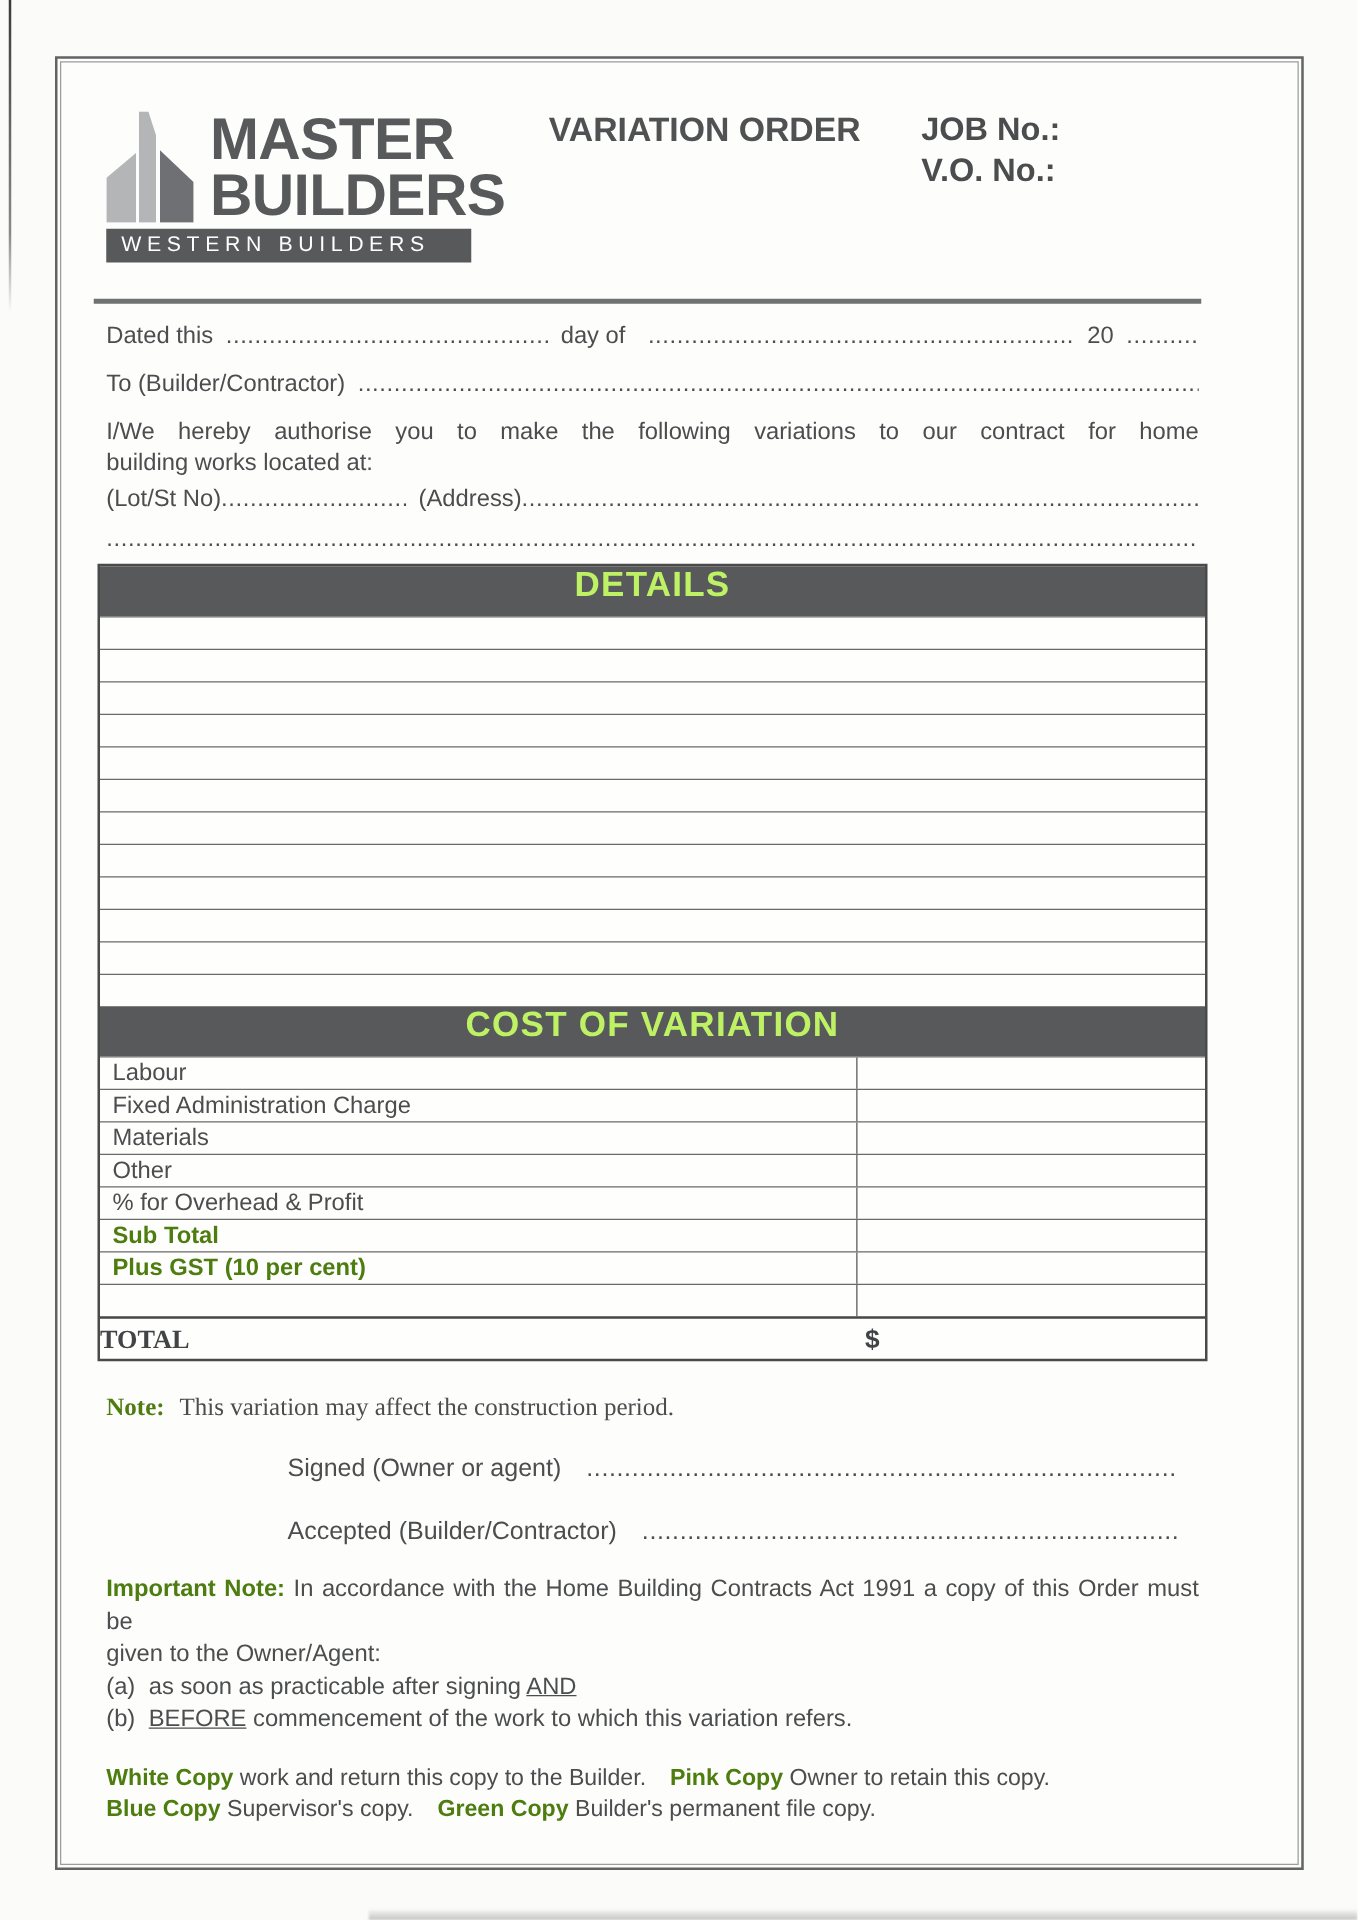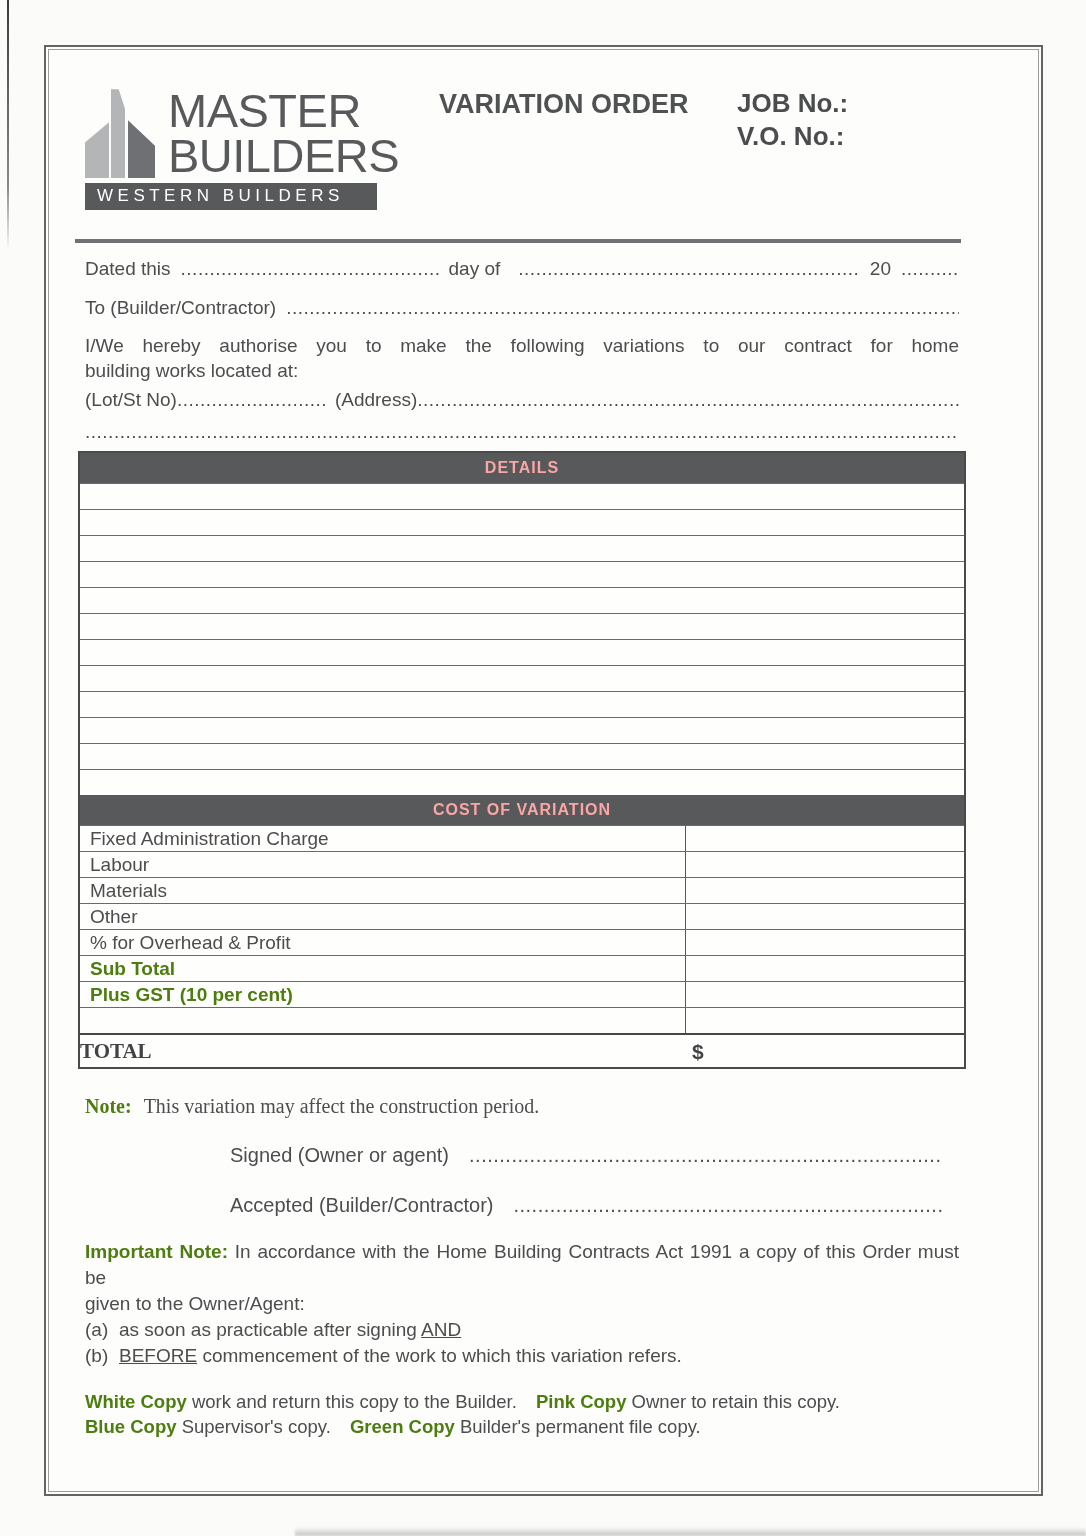--- a/index.html
+++ b/index.html
@@ -27,21 +27,21 @@
   
   .header { position:relative; height:121px; }
   .logo-row { display:flex; align-items:flex-end; }
   .logo-icon { position:relative; width:70px; height:89px; flex:0 0 70px; margin-right:13px; }
   .li-s1 { position:absolute; left:0; bottom:0; width:24px; height:56px; background:#b3b5b7;
     clip-path:polygon(100% 0, 100% 100%, 0 100%, 0 36%); }
   .li-s2 { position:absolute; left:26px; bottom:0; width:14px; height:89px; background:#b3b5b7;
     clip-path:polygon(0 0, 55% 0, 100% 22%, 100% 100%, 0 100%); }
   .li-s3 { position:absolute; left:43px; bottom:0; width:27px; height:58px; background:#6f7073;
     clip-path:polygon(0 0, 100% 44%, 100% 100%, 0 100%); }
-  .logo-text { font-weight:normal; font-size:47px; line-height:.95; color:#58595b; letter-spacing:-.5px; }
+  .logo-text { font-weight:bold; font-size:47px; line-height:.95; color:#58595b; letter-spacing:-.5px; }
   .logo-banner { margin-top:5px; width:292px; background:#58595b; color:#fff;
     font-size:17px; letter-spacing:4.5px; padding:3px 0 4px 12px; white-space:nowrap; }
   .vo-title { position:absolute; left:342px; top:0; font-size:27px; font-weight:bold; color:#505153;margin-left:12px; }
   .job-block { position:absolute; left:652px; top:-2px; font-size:26px; font-weight:bold; color:#4b4c4e; line-height:1.28; }
 
   .rule { width:886px; height:4px; background:#707173; margin:29px 0 0 -10px; }
 
   
   .intro { width:874px; font-size:19px; }
   .fline { display:flex; align-items:baseline; white-space:nowrap; }
@@ -51,22 +51,22 @@
   .sp18 { flex:0 0 18px; } .sp10 { flex:0 0 10px; }
   .dated-line { margin-top:15px; }
   .to-line { margin-top:17px; }
   .para { margin-top:14px; line-height:25px; }
   .jline { text-align:justify; text-align-last:justify; }
   .lot-line { margin-top:6px; }
   .dots-line { margin-top:10px; }
 
   
   .tbl { width:888px; margin:8px 0 0 -7px; border:2px solid #4a4a4a; background:#fefefd; }
-  .bar-head { height:30px; line-height:30px; background:#58595b; color:#fca5a5;
-    text-align:center; font-weight:bold; font-size:16px; letter-spacing:1px; }
+  .bar-head { height:40px; line-height:30px; background:#58595b; color:#bef264;
+    text-align:center; font-weight:bold; font-size:28px; letter-spacing:1px; }
   .d-row { height:26px; border-top:1.6px solid #6a6a6a; }
   .d-row:first-of-type { border-top:none; }
   .c-row { display:flex; height:26px; border-top:1.6px solid #6a6a6a; font-size:19px; align-items:center; }
   .c-row:nth-of-type(1){ border-top:none; }
   .c-label { flex:1 1 auto; padding-left:10px; }
   .c-amt { flex:0 0 279px; border-left:1.8px solid #555658; height:100%; }
   .bold { font-weight:bold; color:#4d7c0f; }
   .t-row { position:relative; height:34px; border-top:2px solid #474747; display:flex; align-items:center; }
   .t-label { font-weight:bold; font-size:21px; color:#424346;font-family:Liberation Serif, serif; }
   .t-cur { position:absolute; left:612px; top:5px; font-weight:bold; font-size:21px; color:#424346; }
@@ -164,25 +164,25 @@
       <div class="d-row"></div>
       <div class="d-row"></div>
       <div class="d-row"></div>
       <div class="d-row"></div>
       <div class="d-row"></div>
       <div class="d-row"></div>
       <div class="d-row"></div>
 
       <div class="bar-head">COST OF VARIATION</div>
       <div class="c-row">
+        <span class="c-label">Labour</span>
+        <span class="c-amt"></span>
+      </div>
+      <div class="c-row">
         <span class="c-label">Fixed Administration Charge</span>
-        <span class="c-amt"></span>
-      </div>
-      <div class="c-row">
-        <span class="c-label">Labour</span>
         <span class="c-amt"></span>
       </div>
       <div class="c-row">
         <span class="c-label">Materials</span>
         <span class="c-amt"></span>
       </div>
       <div class="c-row">
         <span class="c-label">Other</span>
         <span class="c-amt"></span>
       </div>

